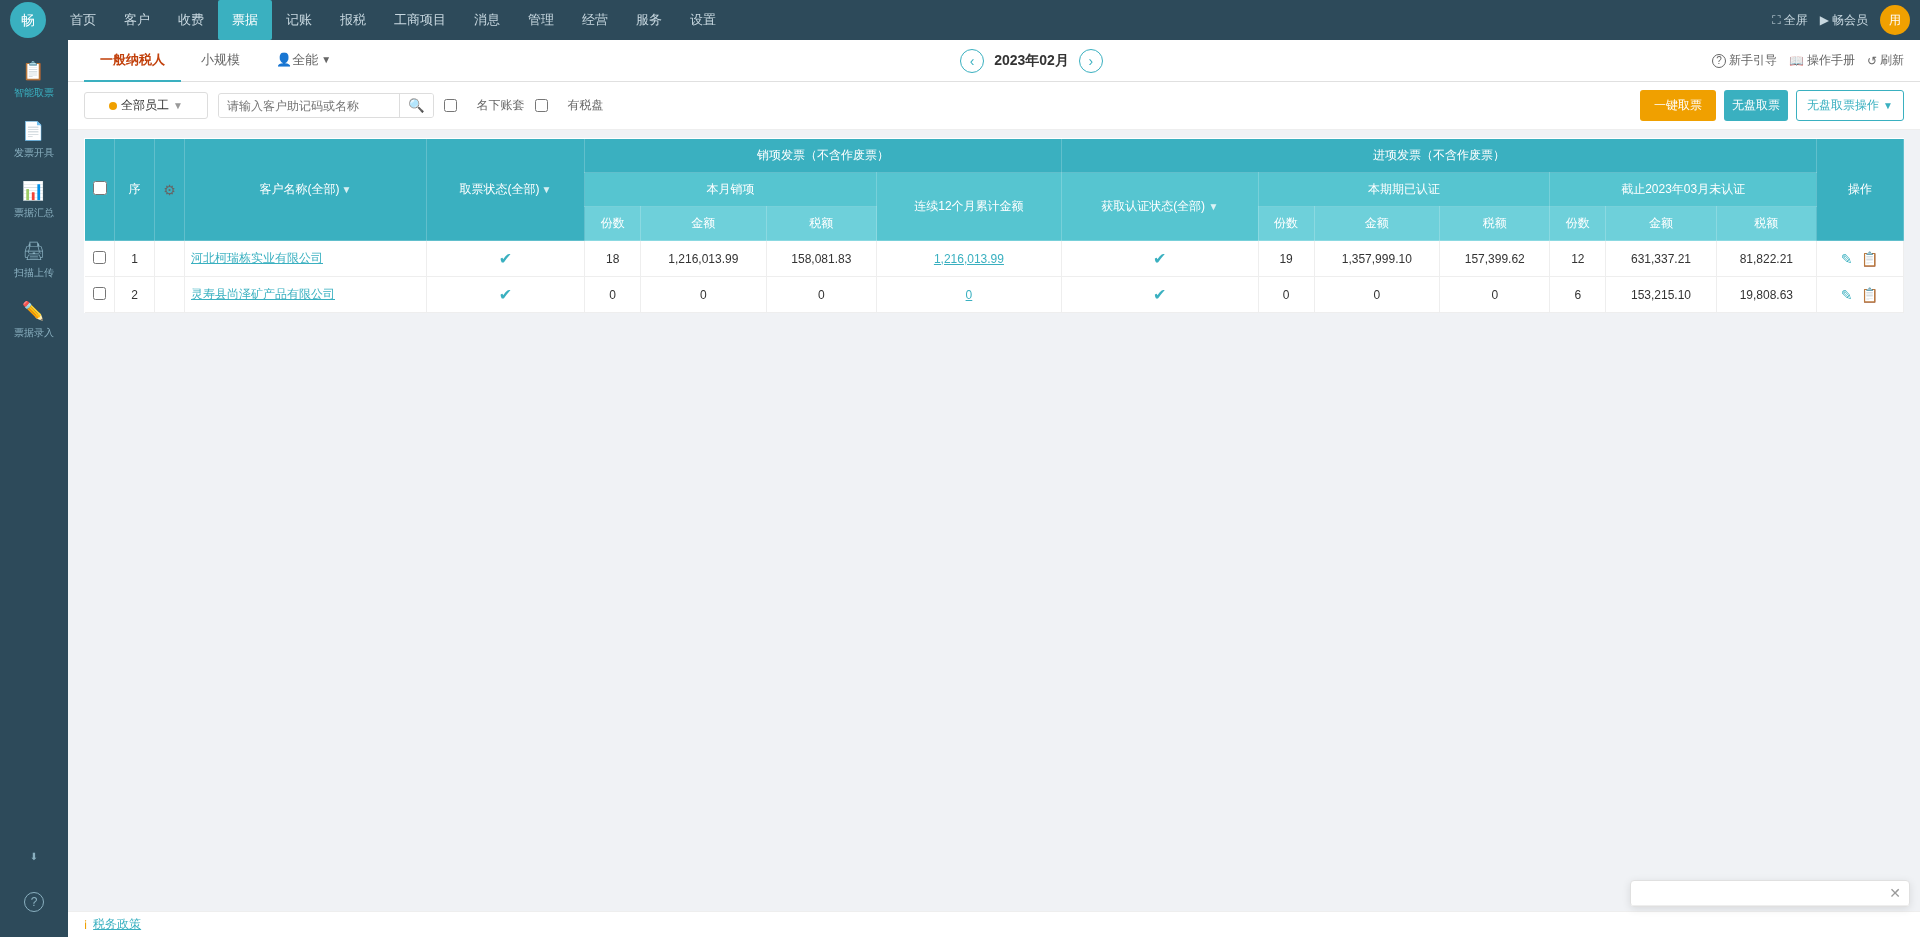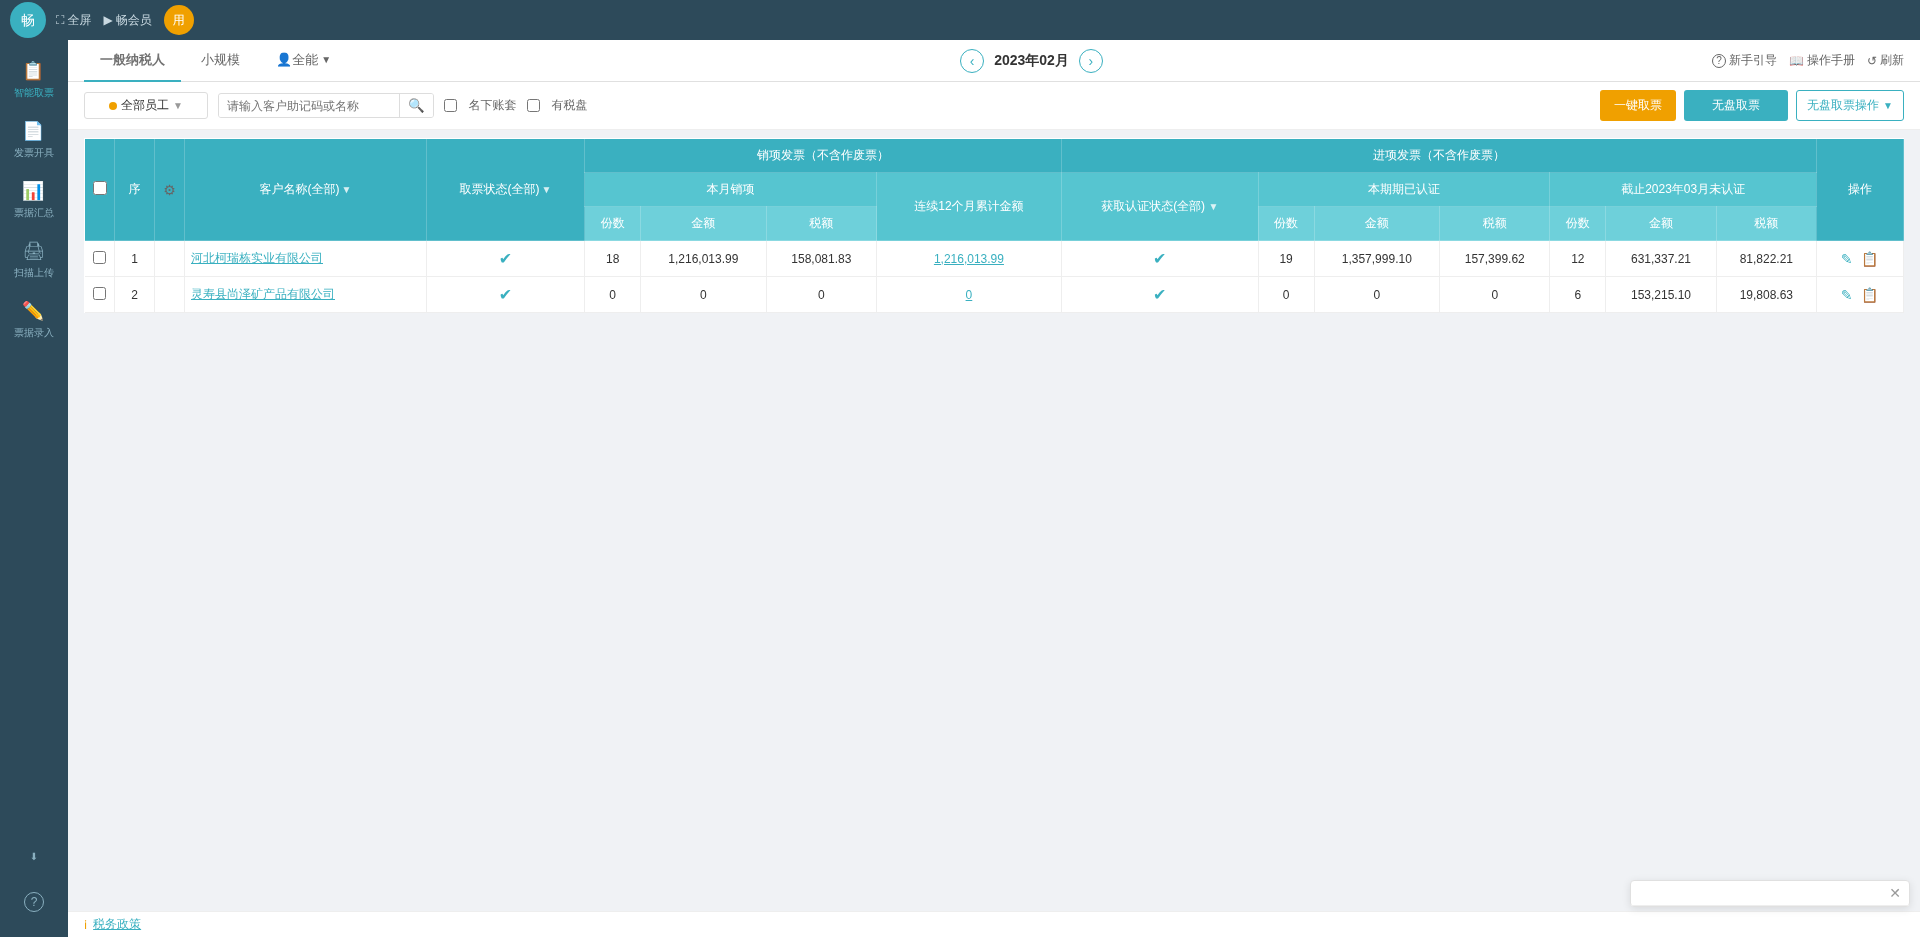--- a/index.html
+++ b/index.html
@@ -28,40 +28,40 @@
     .sidebar-item.active { color: #3ab0c0; }
     .sidebar-icon { font-size: 18px; }
     .sidebar-bottom { margin-top: auto; display: flex; flex-direction: column; align-items: center; padding-bottom: 15px; gap: 10px; }
 
     
     .content-area { flex: 1; display: flex; flex-direction: column; overflow: hidden; background: #f0f2f5; }
 
     
     .tab-bar { background: #fff; border-bottom: 1px solid #e0e0e0; display: flex; align-items: center; padding: 0 16px; height: 42px; flex-shrink: 0; }
     .tab-item { padding: 0 16px; height: 42px; display: flex; align-items: center; cursor: pointer; font-size: 13px; color: #666; border-bottom: 2px solid transparent; margin-right: 4px; }
-    .tab-item.active { color: #737373; border-bottom: 2px solid #3ab0c0; font-weight: bold; }
+    .tab-item.active { color: #c2410c; border-bottom: 2px solid #3ab0c0; font-weight: bold; }
     .tab-bar-center { flex: 1; display: flex; justify-content: center; align-items: center; gap: 10px; }
     .date-nav { display: flex; align-items: center; gap: 10px; }
     .date-nav-btn { width: 24px; height: 24px; border-radius: 50%; border: 1px solid #3ab0c0; color: #3ab0c0; display: flex; align-items: center; justify-content: center; cursor: pointer; font-size: 14px; }
     .date-text { font-size: 14px; font-weight: bold; color: #333; }
     .tab-bar-right { display: flex; align-items: center; gap: 12px; color: #666; font-size: 12px; }
     .tab-bar-right span { cursor: pointer; display: flex; align-items: center; gap: 3px; }
 
     
     .filter-bar { background: #fff; padding: 8px 16px; display: flex; align-items: center; gap: 10px; flex-shrink: 0; border-bottom: 1px solid #eee; }
     .employee-select { display: flex; align-items: center; border: 1px solid #ddd; border-radius: 3px; padding: 4px 24px; font-size: 12px; gap: 4px; cursor: pointer; background: #fff; color: #333; }
     .employee-select .dot { width: 8px; height: 8px; background: #f0a000; border-radius: 50%; }
     .search-input-wrap { display: flex; align-items: flex-end; border: 1px solid #ddd; border-radius: 3px; overflow: hidden; }
     .search-input-wrap input { border: none; outline: none; padding: 4px 8px; font-size: 12px; width: 160px; }
     .search-btn { background: #fff; border: none; border-left: 1px solid #ddd; padding: 4px 8px; cursor: pointer; color: #666; }
-    .checkbox-item { display: flex; align-items: center; gap: 12px; font-size: 12px; color: #666; cursor: pointer; justify-content: flex-end; }
+    .checkbox-item { display: flex; align-items: center; gap: 20px; font-size: 12px; color: #666; cursor: pointer; justify-content: flex-end; }
     .checkbox-item input { cursor: pointer; }
     .filter-bar-right { margin-left: auto; display: flex; gap: 8px; }
     .btn-primary { background: #f0a000; color: #fff; border: none; border-radius: 3px; padding: 6px 14px; cursor: pointer; font-size: 12px; }
-    .btn-danger { background: #3ab0c0; color: #fff; border: none; border-radius: 3px; padding: 6px 28px; cursor: pointer; font-size: 12px; }
+    .btn-danger { background: #3ab0c0; color: #fff; border: none; border-radius: 3px; padding: 6px 8px; cursor: pointer; font-size: 12px; }
     .btn-more { background: #fff; color: #3ab0c0; border: 1px solid #3ab0c0; border-radius: 3px; padding: 6px 10px; cursor: pointer; font-size: 12px; display: flex; align-items: center; gap: 4px; }
 
     
     .table-container { flex: 1; overflow: auto; padding: 8px 16px; }
     table { width: 100%; border-collapse: collapse; background: #fff; }
     thead tr { background: #3ab0c0; color: #fff; }
     thead th { padding: 8px 6px; text-align: center; font-size: 12px; font-weight: normal; border: 1px solid rgba(255,255,255,0.2); white-space: nowrap; }
     tbody td { padding: 8px 6px; text-align: center; font-size: 12px; border-bottom: 1px solid #eee; border-right: 1px solid #eee; white-space: nowrap; }
     tbody td.text-left { text-align: left; }
     .th-sort { display: inline-flex; align-items: center; gap: 2px; }
@@ -97,20 +97,34 @@
 <body>
 
 <div class="app-container">
 
   <div class="top-nav">
     <div class="logo">
       <svg viewBox="0 0 36 36" xmlns="http://www.w3.org/2000/svg">
         <circle cx="18" cy="18" r="18" fill="#3ab0c0"></circle>
         <text x="18" y="23" text-anchor="middle" fill="white" font-size="14" font-family="Microsoft YaHei">畅</text>
       </svg>
+    </div>
+    <div class="nav-items">
+      <div class="nav-item">首页</div>
+      <div class="nav-item">客户</div>
+      <div class="nav-item">收费</div>
+      <div class="nav-item active">票据</div>
+      <div class="nav-item">记账</div>
+      <div class="nav-item">报税</div>
+      <div class="nav-item">工商项目</div>
+      <div class="nav-item">消息</div>
+      <div class="nav-item">管理</div>
+      <div class="nav-item">经营</div>
+      <div class="nav-item">服务</div>
+      <div class="nav-item">设置</div>
     </div>
     <div class="top-nav-right">
       <span>⛶ <span>全屏</span></span>
       <span>▶ <span>畅会员</span></span>
       <div class="avatar">用</div>
     </div>
   </div>
 
   <div class="main-layout">
 

